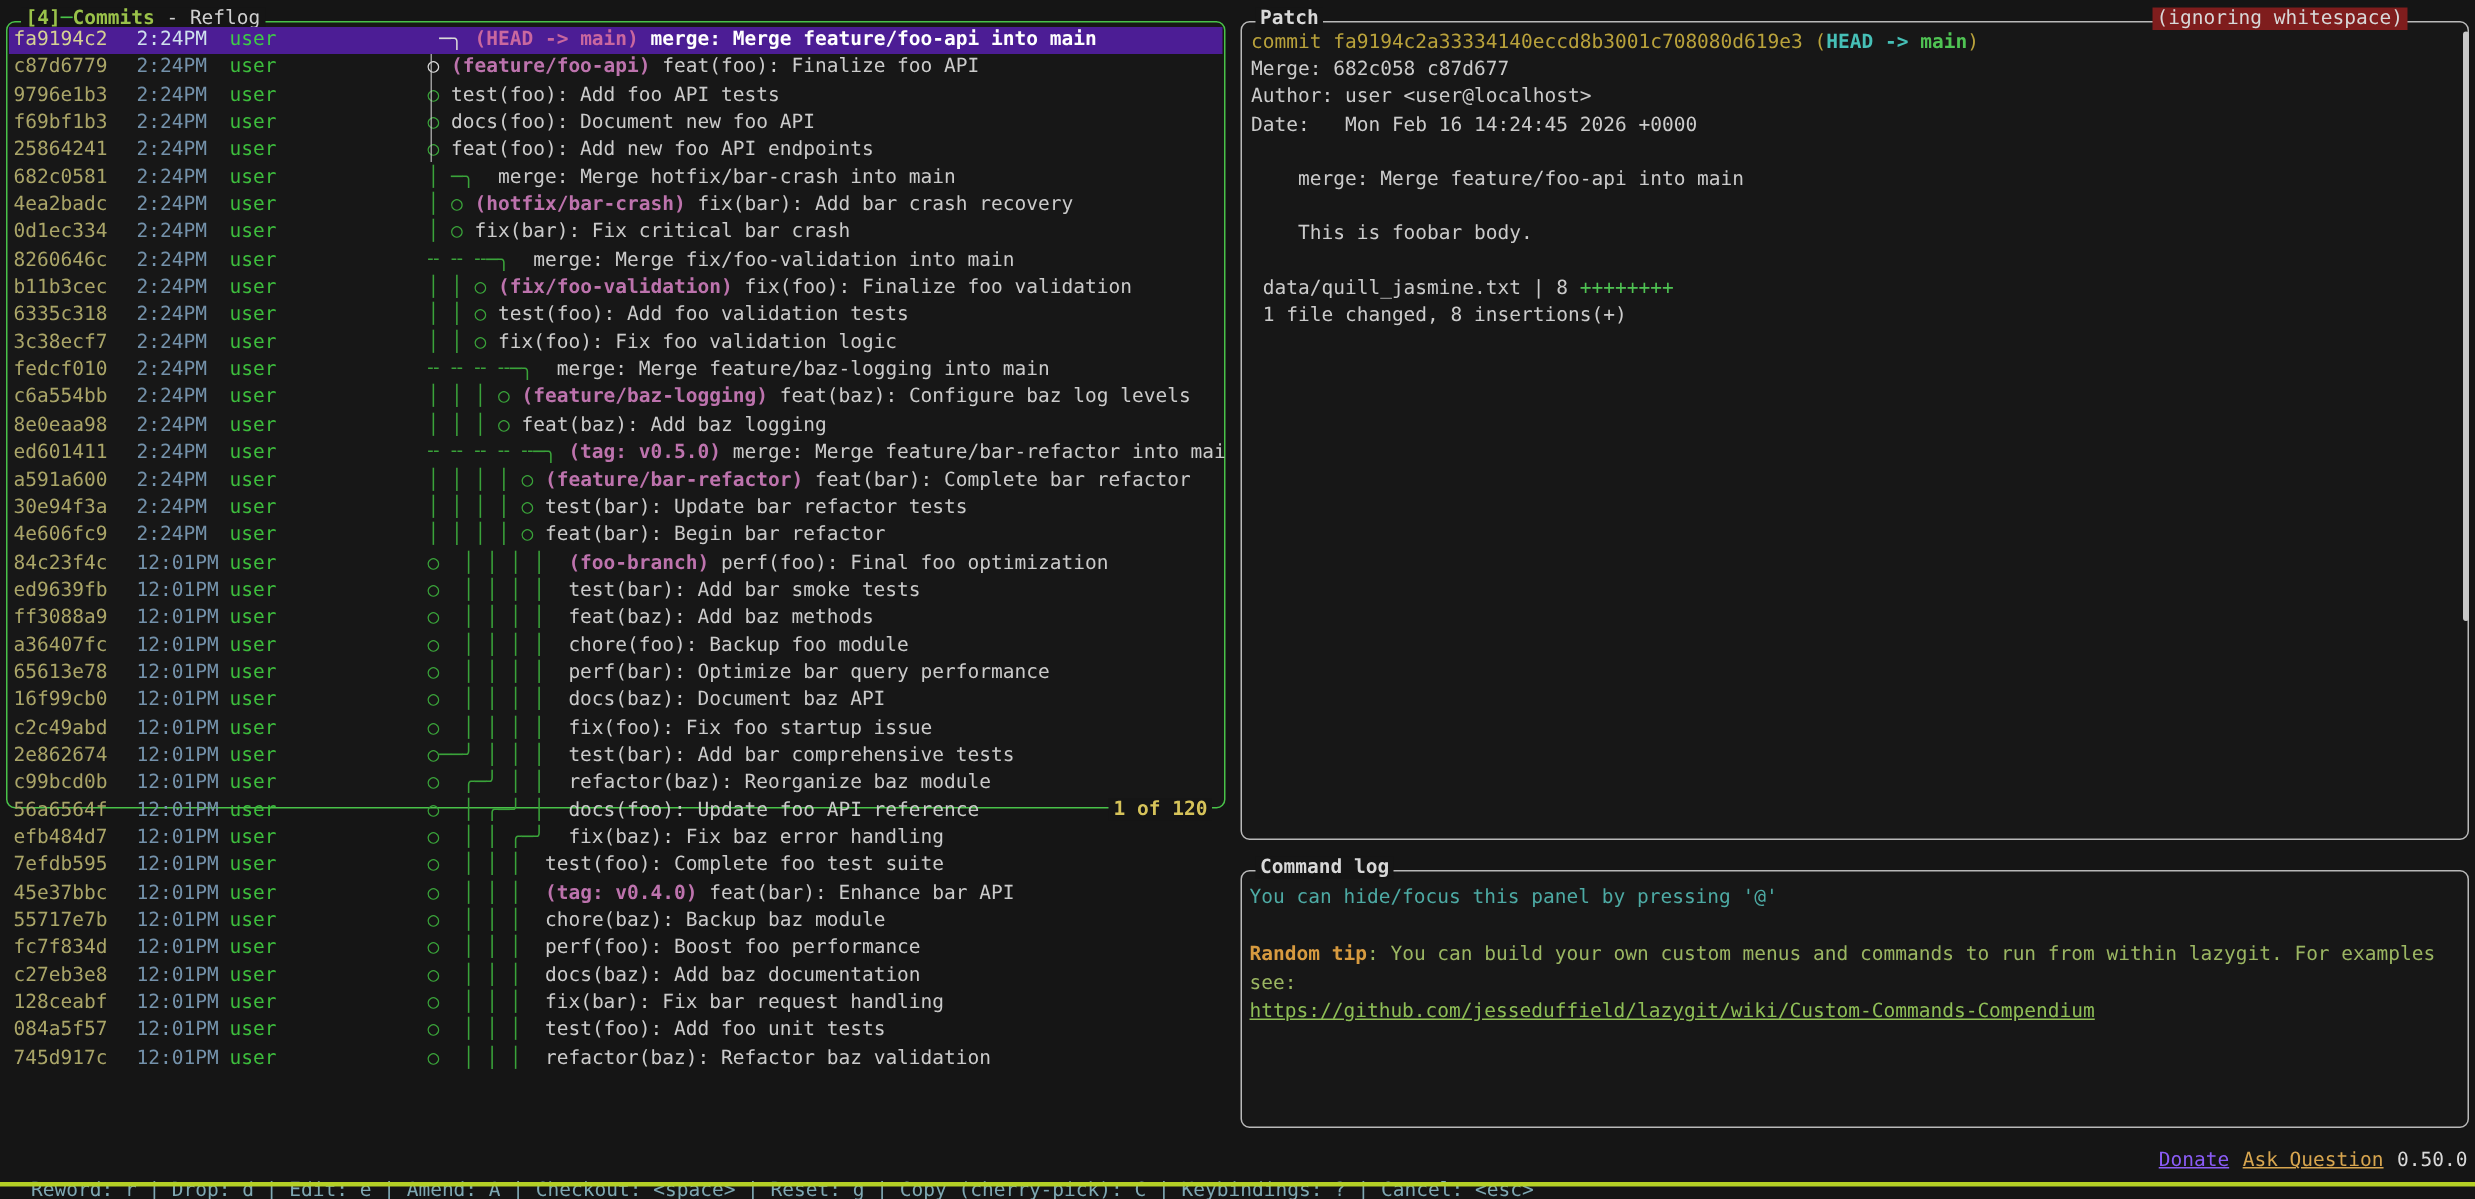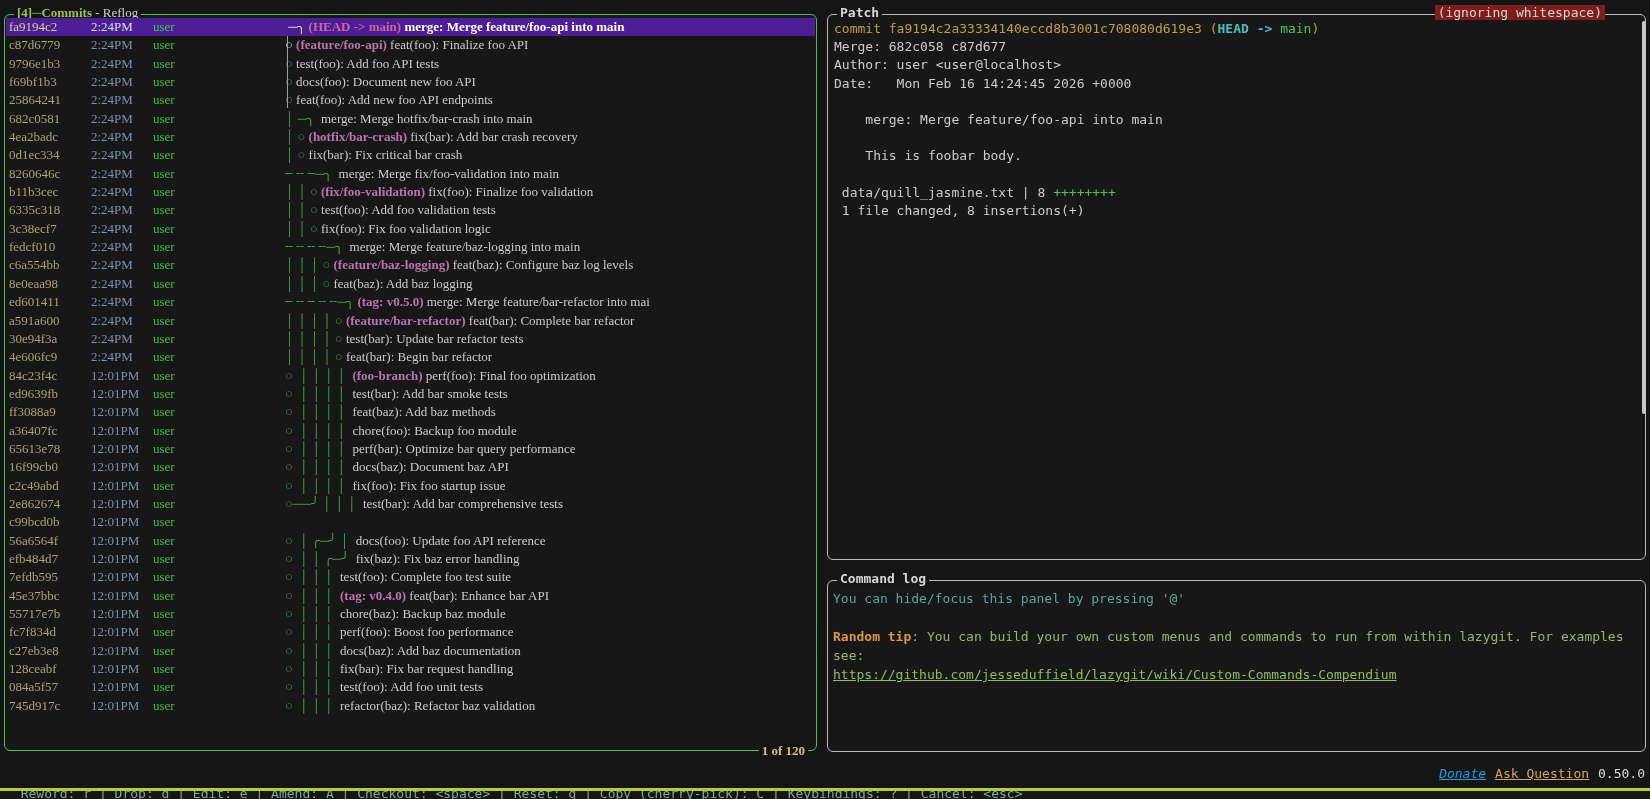--- a/index.html
+++ b/index.html
@@ -29,38 +29,38 @@
   .row.sel .h{color:#d6d294;}
   .row.sel .t{color:#cfe0ee;}
   .row.sel .a{color:#3ecb48;}
   .row.sel .refs{color:#c9679f;}
   .row.sel .msg{color:#ffffff;font-weight:bold;}
   .white-lane{position:absolute;left:282px;top:21px;width:1px;height:72px;background:#c8c8c8;opacity:.75;}
   
   .lines{position:absolute;white-space:pre;}
   .lines .ln{height:18.2px;line-height:18.2px;}
   .cl-lines .ln{height:19px;line-height:19px;}
-  .y{color:#b9a23b;} .cy{color:#46c0b7;font-weight:bold;} .gb{color:#4fc353;font-weight:normal;margin-top:12px;}
+  .y{color:#b9a23b;} .cy{color:#46c0b7;font-weight:bold;} .gb{color:#4fc353;font-weight:bold;margin-top:12px;}
   .w{color:#cbcbcb;} .gr{color:#4fc353;}
   .tl{color:#4daaa4;} .or{color:#d79a3f;font-weight:bold;} .tg{color:#9bb662;}
   .lk{color:#8fbf57;text-decoration:underline;cursor:pointer;}
   .scrollbar{position:absolute;right:-1px;top:6px;width:4px;height:393px;background:#c8c8c8;border-radius:2px;}
   
   #statusbar{position:absolute;left:5px;top:764px;width:1640px;height:20px;line-height:20px;white-space:pre;}
   #sb-left{color:#7fa8b3;}
   #sb-right{position:absolute;right:0;top:0;}
-  #sb-donate{color:#0ea5e9;text-decoration:underline;cursor:pointer;font-style:italic;}
+  #sb-donate{color:#8b5cf6;text-decoration:underline;cursor:pointer;}
   #sb-ask{color:#d7a54f;text-decoration:underline;cursor:pointer;margin-left:9px;}
   #sb-version{color:#d8d8d8;margin-left:9px;margin-top:32px;}
   #bottombar{position:absolute;left:0;top:788px;width:1650px;height:3px;background:#b4d026;}
 </style>
 </head>
 <body>
 
-<div class="panel focused" style="left:4px;top:14px;width:813px;height:737px;font-family:Liberation Serif, serif;">
+<div class="panel focused" style="left:4px;top:14px;width:813px;height:525px;">
   <span class="ptitle"><span class="key">[4]</span><span class="dash">─</span><span class="t">Commits</span><span class="sub"> - Reflog</span></span>
   <span class="count">1 of 120</span>
   <div id="rows">
       <div class="row sel"><span class="h">fa9194c2</span><span class="t">2:24PM</span><span class="a">user</span><span class="gm"><span class="g-w"> ─╮ </span><span class="refs">(HEAD -&gt; main)</span><span class="msg"> merge: Merge feature/foo-api into main</span></span></div>
       <div class="row"><span class="h">c87d6779</span><span class="t">2:24PM</span><span class="a">user</span><span class="gm"><span class="g-w">○ </span><span class="refs">(feature/foo-api)</span><span class="msg"> feat(foo): Finalize foo API</span></span></div>
       <div class="row"><span class="h">9796e1b3</span><span class="t">2:24PM</span><span class="a">user</span><span class="gm"><span class="g-g">○ </span><span class="msg">test(foo): Add foo API tests</span></span></div>
       <div class="row"><span class="h">f69bf1b3</span><span class="t">2:24PM</span><span class="a">user</span><span class="gm"><span class="g-g">○ </span><span class="msg">docs(foo): Document new foo API</span></span></div>
       <div class="row"><span class="h">25864241</span><span class="t">2:24PM</span><span class="a">user</span><span class="gm"><span class="g-g">○ </span><span class="msg">feat(foo): Add new foo API endpoints</span></span></div>
       <div class="row"><span class="h">682c0581</span><span class="t">2:24PM</span><span class="a">user</span><span class="gm"><span class="g-g">│ ─╮ </span><span class="msg"> merge: Merge hotfix/bar-crash into main</span></span></div>
       <div class="row"><span class="h">4ea2badc</span><span class="t">2:24PM</span><span class="a">user</span><span class="gm"><span class="g-g">│ ○ </span><span class="refs">(hotfix/bar-crash)</span><span class="msg"> fix(bar): Add bar crash recovery</span></span></div>
@@ -77,21 +77,21 @@
       <div class="row"><span class="h">30e94f3a</span><span class="t">2:24PM</span><span class="a">user</span><span class="gm"><span class="g-g">│ │ │ │ ○ </span><span class="msg">test(bar): Update bar refactor tests</span></span></div>
       <div class="row"><span class="h">4e606fc9</span><span class="t">2:24PM</span><span class="a">user</span><span class="gm"><span class="g-g">│ │ │ │ ○ </span><span class="msg">feat(bar): Begin bar refactor</span></span></div>
       <div class="row"><span class="h">84c23f4c</span><span class="t">12:01PM</span><span class="a">user</span><span class="gm"><span class="g-g">○  │ │ │ │  </span><span class="refs">(foo-branch)</span><span class="msg"> perf(foo): Final foo optimization</span></span></div>
       <div class="row"><span class="h">ed9639fb</span><span class="t">12:01PM</span><span class="a">user</span><span class="gm"><span class="g-g">○  │ │ │ │  </span><span class="msg">test(bar): Add bar smoke tests</span></span></div>
       <div class="row"><span class="h">ff3088a9</span><span class="t">12:01PM</span><span class="a">user</span><span class="gm"><span class="g-g">○  │ │ │ │  </span><span class="msg">feat(baz): Add baz methods</span></span></div>
       <div class="row"><span class="h">a36407fc</span><span class="t">12:01PM</span><span class="a">user</span><span class="gm"><span class="g-g">○  │ │ │ │  </span><span class="msg">chore(foo): Backup foo module</span></span></div>
       <div class="row"><span class="h">65613e78</span><span class="t">12:01PM</span><span class="a">user</span><span class="gm"><span class="g-g">○  │ │ │ │  </span><span class="msg">perf(bar): Optimize bar query performance</span></span></div>
       <div class="row"><span class="h">16f99cb0</span><span class="t">12:01PM</span><span class="a">user</span><span class="gm"><span class="g-g">○  │ │ │ │  </span><span class="msg">docs(baz): Document baz API</span></span></div>
       <div class="row"><span class="h">c2c49abd</span><span class="t">12:01PM</span><span class="a">user</span><span class="gm"><span class="g-g">○  │ │ │ │  </span><span class="msg">fix(foo): Fix foo startup issue</span></span></div>
       <div class="row"><span class="h">2e862674</span><span class="t">12:01PM</span><span class="a">user</span><span class="gm"><span class="g-g">○──╯ │ │ │  </span><span class="msg">test(bar): Add bar comprehensive tests</span></span></div>
-      <div class="row"><span class="h">c99bcd0b</span><span class="t">12:01PM</span><span class="a">user</span></div>
+      <div class="row"><span class="h">c99bcd0b</span><span class="t">12:01PM</span><span class="a">user</span><span class="gm"><span class="g-g">○  ╭─╯ │ │  </span><span class="msg">refactor(baz): Reorganize baz module</span></span></div>
       <div class="row"><span class="h">56a6564f</span><span class="t">12:01PM</span><span class="a">user</span><span class="gm"><span class="g-g">○  │ ╭─╯ │  </span><span class="msg">docs(foo): Update foo API reference</span></span></div>
       <div class="row"><span class="h">efb484d7</span><span class="t">12:01PM</span><span class="a">user</span><span class="gm"><span class="g-g">○  │ │ ╭─╯  </span><span class="msg">fix(baz): Fix baz error handling</span></span></div>
       <div class="row"><span class="h">7efdb595</span><span class="t">12:01PM</span><span class="a">user</span><span class="gm"><span class="g-g">○  │ │ │  </span><span class="msg">test(foo): Complete foo test suite</span></span></div>
       <div class="row"><span class="h">45e37bbc</span><span class="t">12:01PM</span><span class="a">user</span><span class="gm"><span class="g-g">○  │ │ │  </span><span class="refs">(tag: v0.4.0)</span><span class="msg"> feat(bar): Enhance bar API</span></span></div>
       <div class="row"><span class="h">55717e7b</span><span class="t">12:01PM</span><span class="a">user</span><span class="gm"><span class="g-g">○  │ │ │  </span><span class="msg">chore(baz): Backup baz module</span></span></div>
       <div class="row"><span class="h">fc7f834d</span><span class="t">12:01PM</span><span class="a">user</span><span class="gm"><span class="g-g">○  │ │ │  </span><span class="msg">perf(foo): Boost foo performance</span></span></div>
       <div class="row"><span class="h">c27eb3e8</span><span class="t">12:01PM</span><span class="a">user</span><span class="gm"><span class="g-g">○  │ │ │  </span><span class="msg">docs(baz): Add baz documentation</span></span></div>
       <div class="row"><span class="h">128ceabf</span><span class="t">12:01PM</span><span class="a">user</span><span class="gm"><span class="g-g">○  │ │ │  </span><span class="msg">fix(bar): Fix bar request handling</span></span></div>
       <div class="row"><span class="h">084a5f57</span><span class="t">12:01PM</span><span class="a">user</span><span class="gm"><span class="g-g">○  │ │ │  </span><span class="msg">test(foo): Add foo unit tests</span></span></div>
       <div class="row"><span class="h">745d917c</span><span class="t">12:01PM</span><span class="a">user</span><span class="gm"><span class="g-g">○  │ │ │  </span><span class="msg">refactor(baz): Refactor baz validation</span></span></div>

